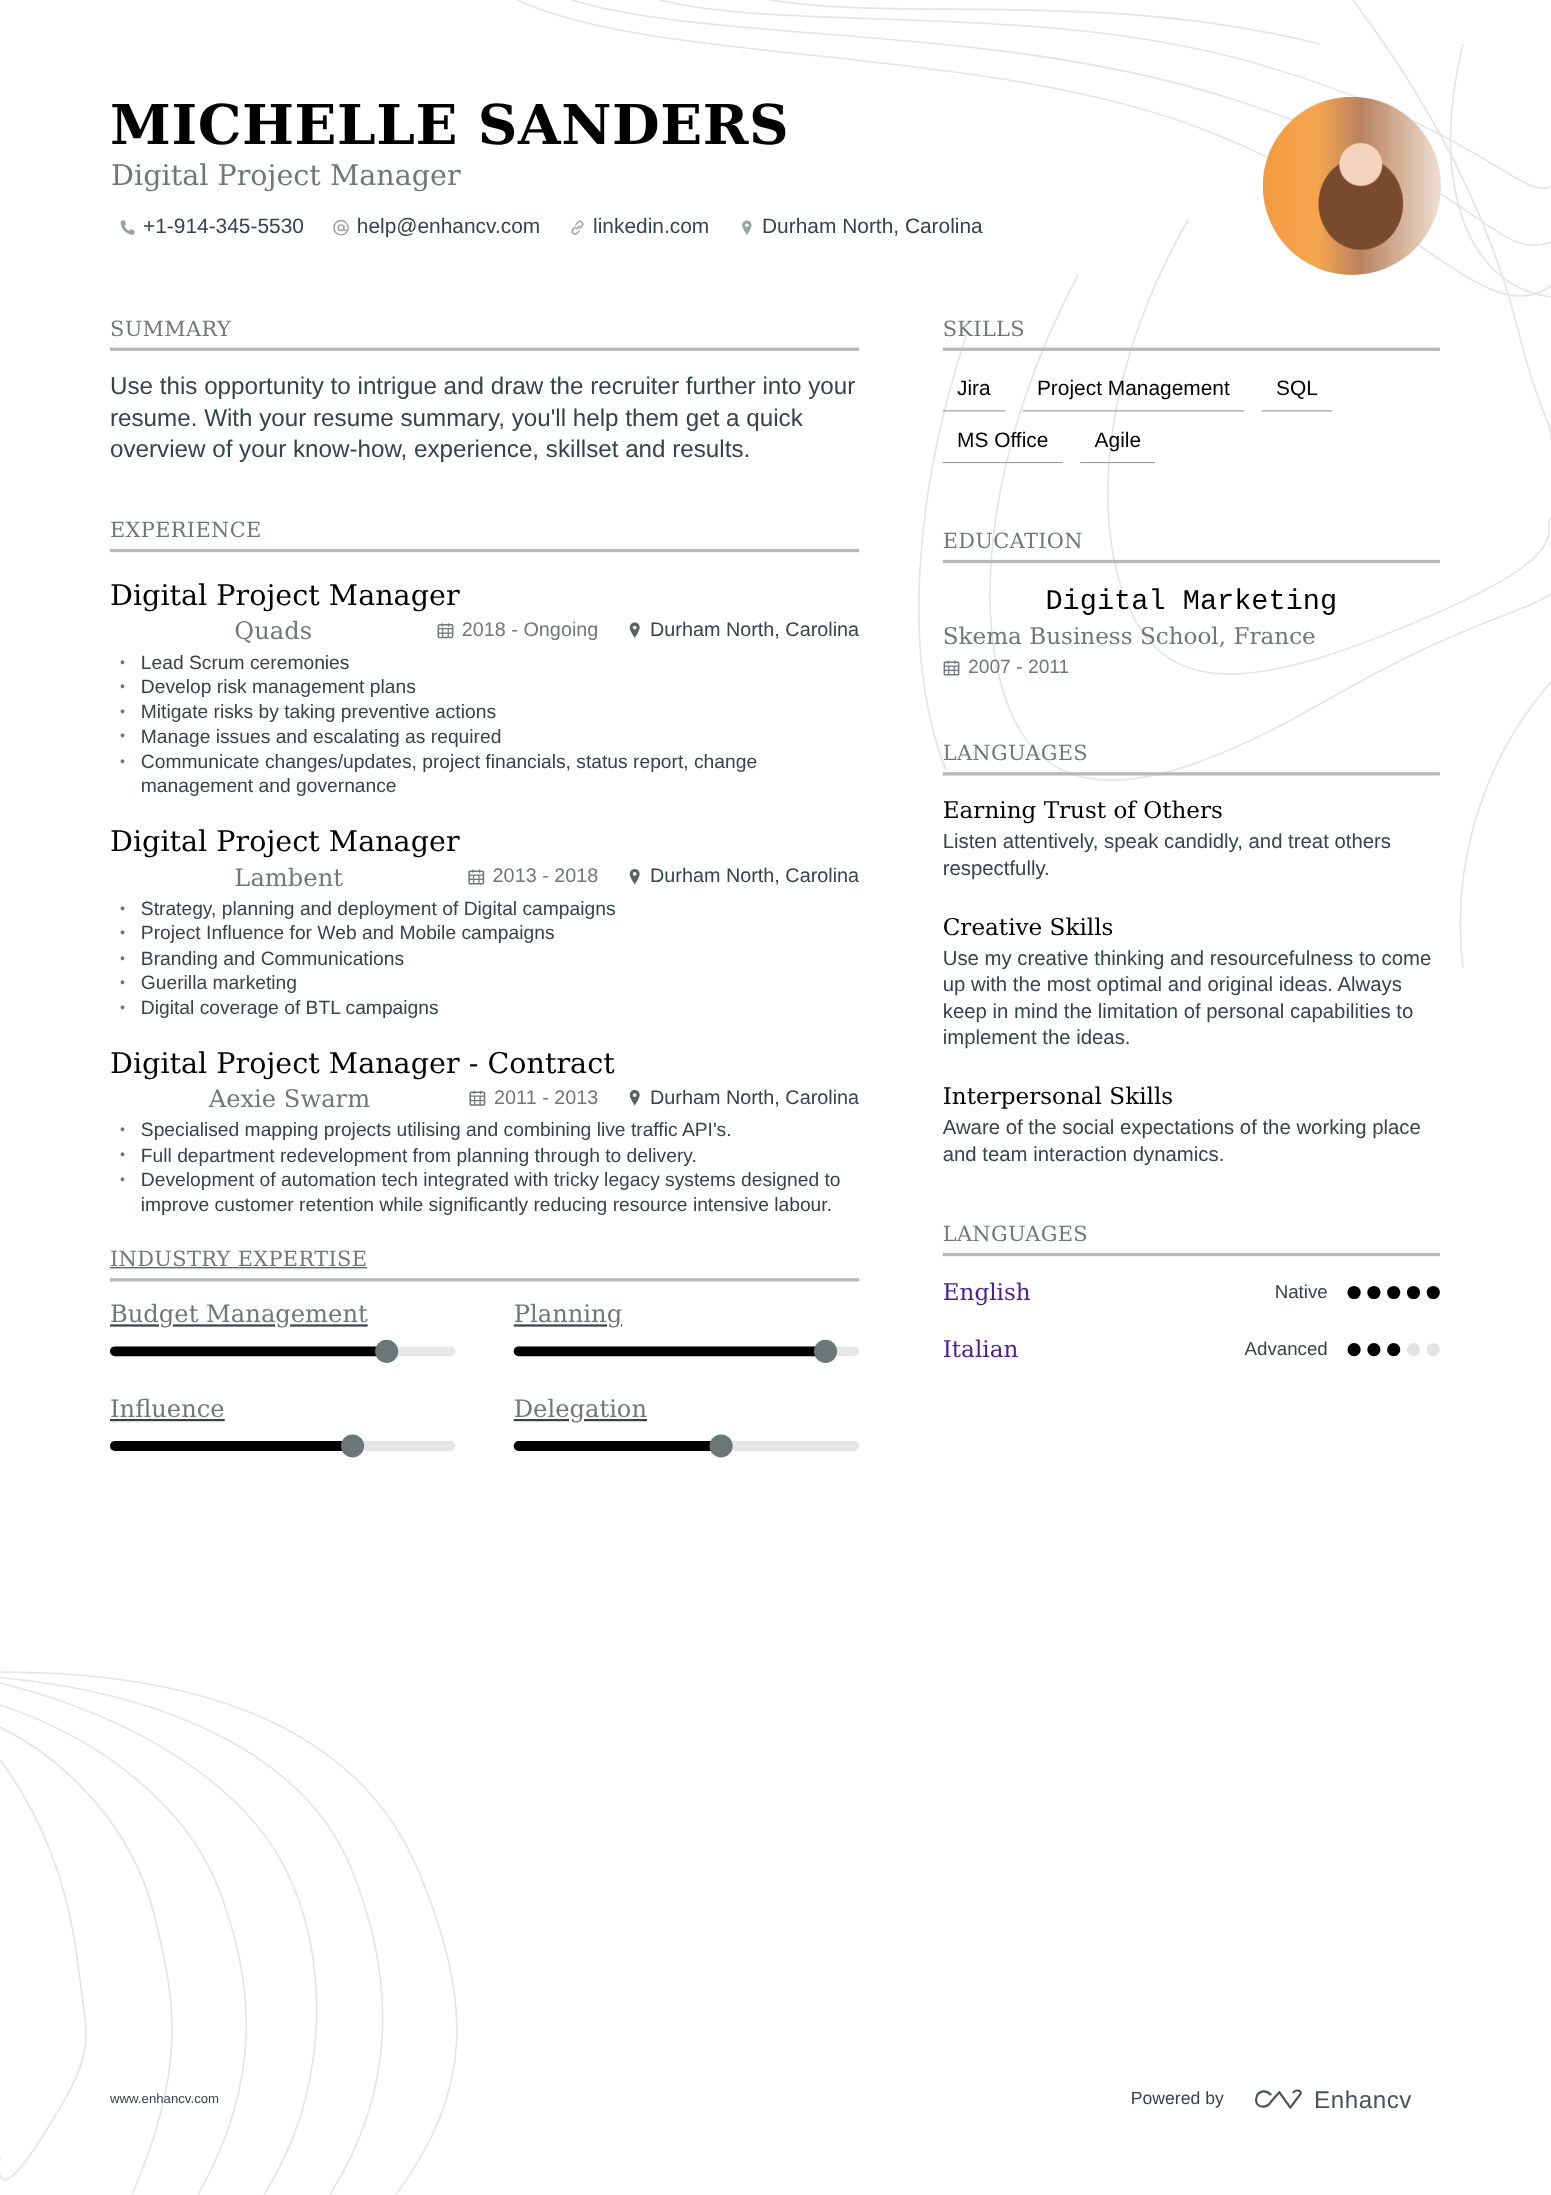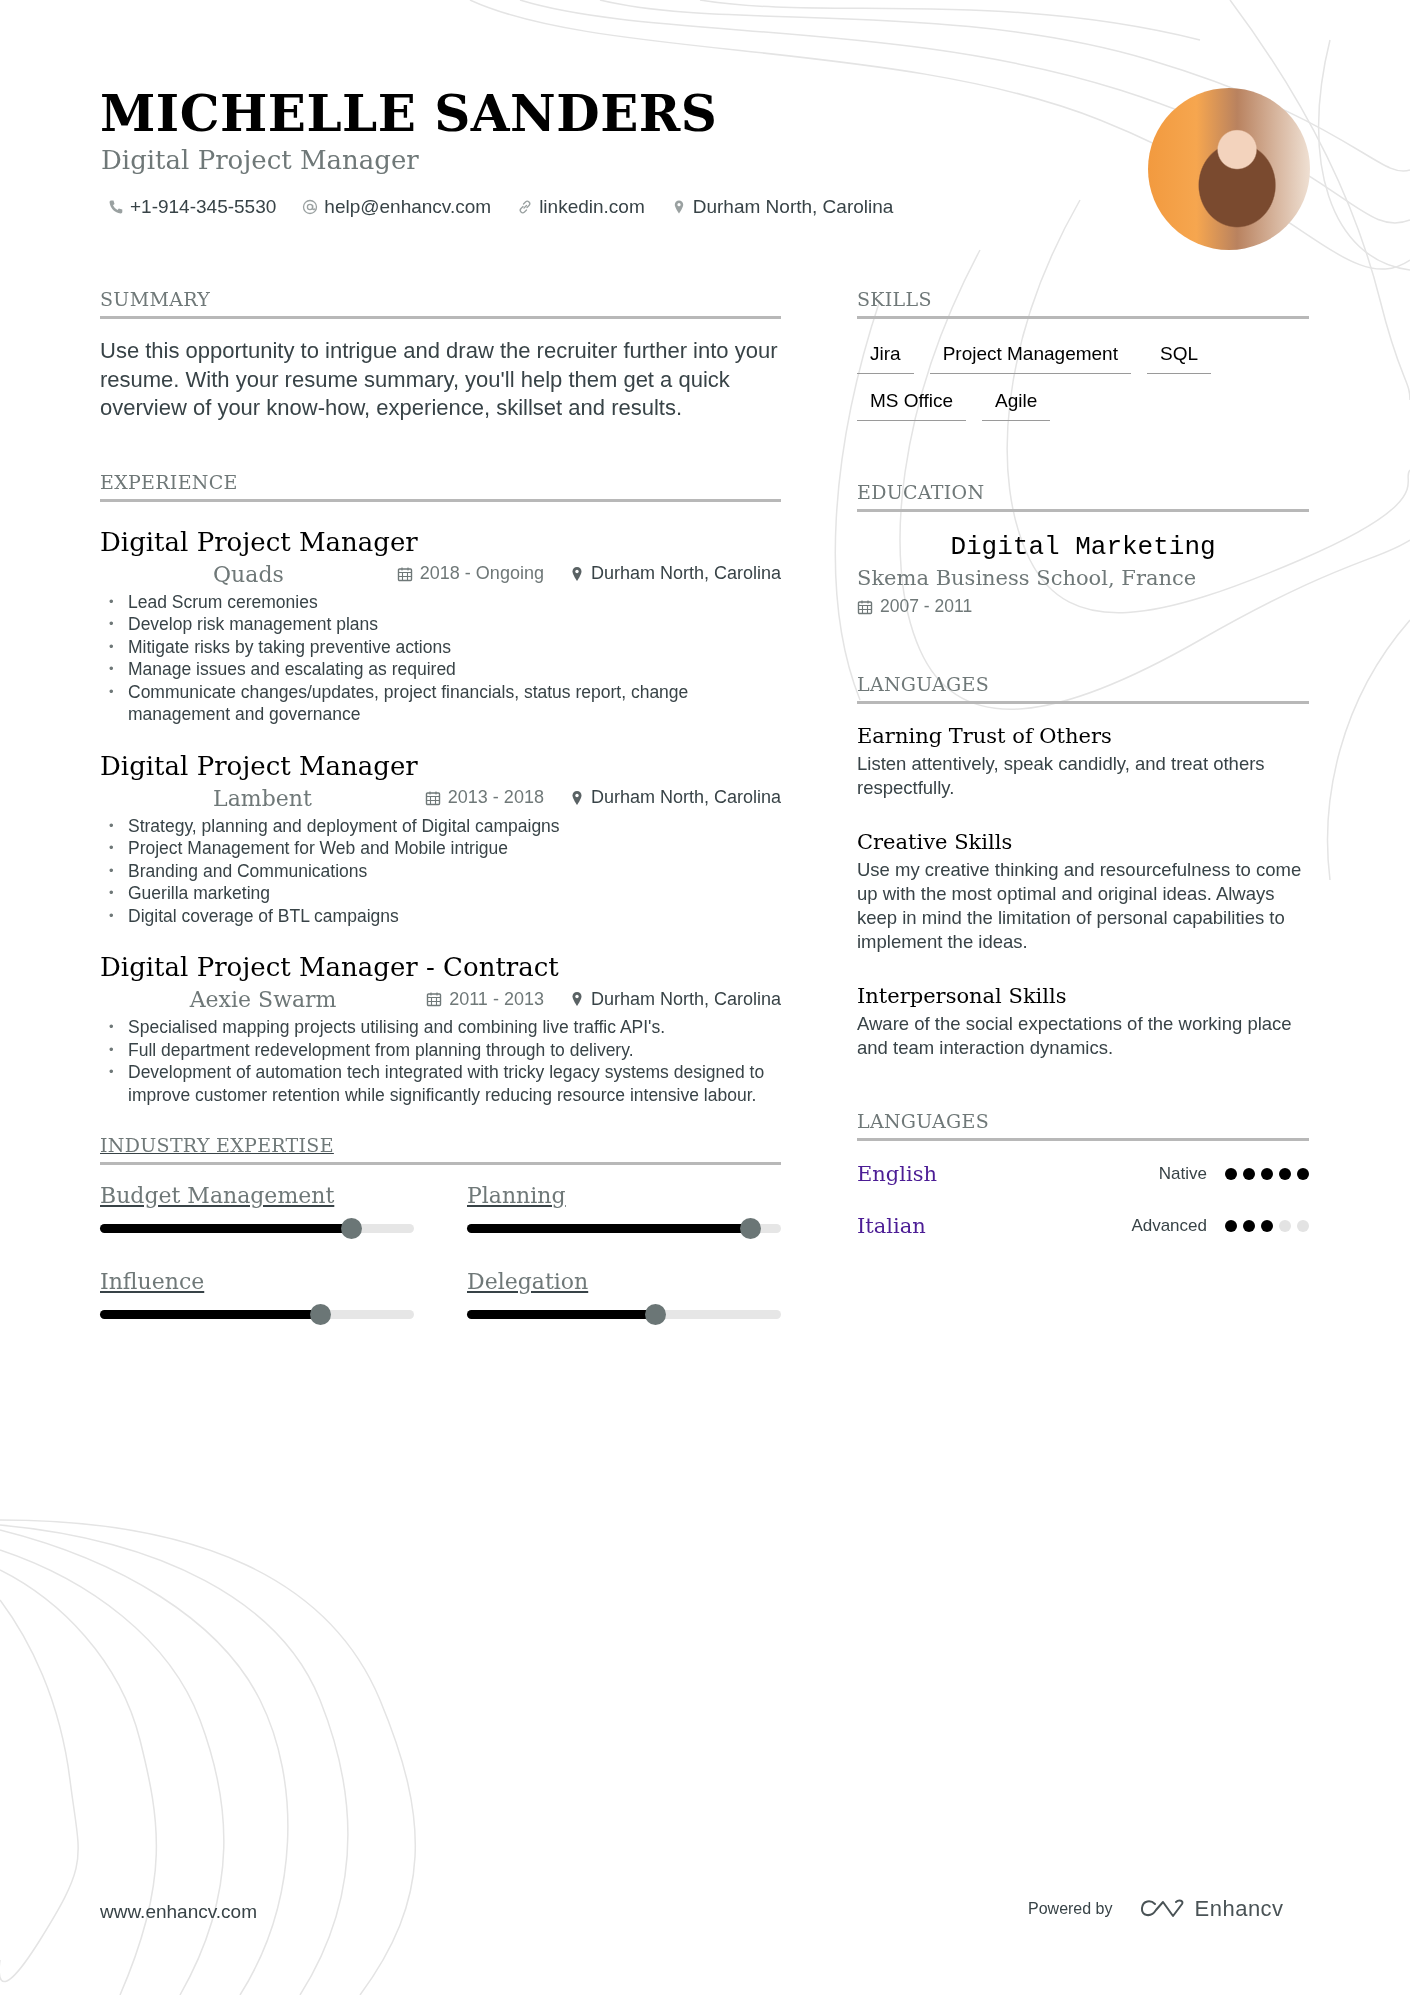--- a/index.html
+++ b/index.html
@@ -50,21 +50,21 @@
   .str-title { font-family: "DejaVu Serif", serif; font-size: 21px; color: #000; }
   .str-desc { font-size: 18.5px; line-height: 24px; color: #384347; margin-top: 4px; }
 
   .lang { display: flex; align-items: center; margin-top: 18px; height: 34px; }
   .lang-name { font-family: "DejaVu Serif", serif; font-size: 21px; color: #4c1d95; flex: 1; }
   .lang-level { font-size: 17px; color: #384347; margin-right: 18px; }
   .dots { display: flex; gap: 6px; }
   .dot { width: 12px; height: 12px; border-radius: 50%; background: #000; }
   .dot.off { background: #e3e3e3; }
 
-  .footer-left { position: absolute; left: 100px; top: 1901px; font-size: 19px; color: #384347; }
+  .footer-left { position: absolute; left: 100px; top: 1901px; font-size: 12px; color: #384347; }
   .footer-right { position: absolute; left: 1028px; top: 1896px; display: flex; align-items: center; gap: 26px; }
   .powered { font-size: 16px; color: #384347; }
   .brand { display: flex; align-items: center; gap: 10px; font-size: 22px; color: #4a5356; letter-spacing: 0.5px; }
 </style>
 </head>
 <body>
 
 <svg class="bg" viewBox="0 0 1410 1995" fill="none" stroke="#e4e4e4" stroke-width="1.5">
   <path d="M470 0 C600 60, 900 40, 1100 120 S1350 300, 1410 260"></path>
   <path d="M520 0 C650 40, 900 20, 1120 90 S1360 240, 1410 220"></path>
@@ -182,21 +182,21 @@
             <svg width="14" height="16" viewBox="0 0 14 16">
                 <path d="M7 1 C4.3 1 2.5 3 2.5 5.5 C2.5 8.5 7 15 7 15 C7 15 11.5 8.5 11.5 5.5 C11.5 3 9.7 1 7 1Z" fill="#5a6264"></path>
                 <circle cx="7" cy="5.5" r="1.7" fill="#fff"></circle>
               </svg>
             <span>Durham North, Carolina</span>
           </span>
         </div>
       </div>
       <ul class="bullets">
         <li>Strategy, planning and deployment of Digital campaigns</li>
-        <li>Project Management for Web and Mobile intrigue</li>
+        <li>Project Influence for Web and Mobile campaigns</li>
         <li>Branding and Communications</li>
         <li>Guerilla marketing</li>
         <li>Digital coverage of BTL campaigns</li>
       </ul>
     </div>
 
     <div class="exp">
       <div class="exp-title">Digital Project Manager - Contract</div>
       <div class="exp-row">
         <div class="exp-company">Aexie Swarm</div>

